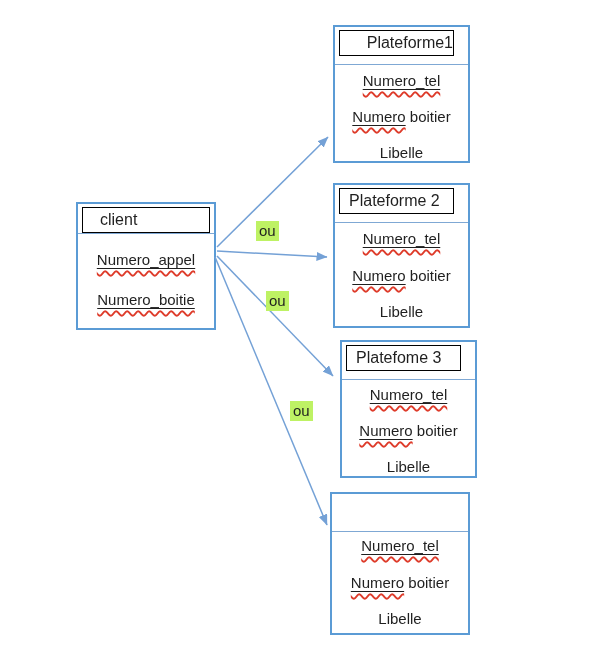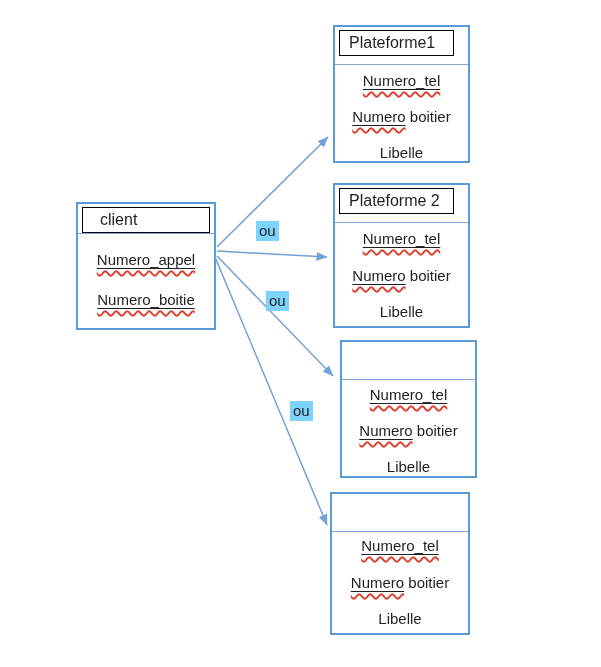--- a/index.html
+++ b/index.html
@@ -22,61 +22,64 @@
   .sep{position:absolute;left:0;right:0;height:1px;background:#7fa8d4;}
   .frow{
     position:absolute;left:0;right:0;height:28px;line-height:28px;
     text-align:center;font-size:15px;white-space:pre-wrap;
   }
   .ul{ text-decoration:underline solid #1f1f1f 1px; text-underline-offset:3px;}
   .wavy{ text-decoration:underline wavy #de3b2a 1.5px; text-underline-offset:5px;}
 
   
   .olabel{
-    position:absolute;background:#7dd3fc;font-size:15px;line-height:20px;
+    position:absolute;background:#bef264;font-size:15px;line-height:20px;
     padding:0 3px;color:#1f1f1f;
   }
 
   svg.arrows{position:absolute;inset:0;pointer-events:none;}
 </style>
 </head>
 <body>
 
 <div class="canvas">
 
   <div class="entity" style="left:76px;top:202px;width:140px;height:128px;">
     <div class="ehead" style="width:128px;padding-left:17px;">
       <span>client</span>
     </div>
     <div class="sep" style="top:29px;"></div>
     <div class="frow" style="top:82px;"><span class="ul"><span class="wavy">Numero_boitie</span></span><span></span></div>
     <div class="frow" style="top:42px;"><span class="ul"><span class="wavy">Numero_appel</span></span><span></span></div>
   </div>
 
   <div class="entity" style="left:333px;top:25px;width:137px;height:138px;">
-    <div class="ehead" style="width:115px;">
+    <div class="ehead" style="width:115px;text-align:right;">
       <span>Plateforme1</span>
     </div>
     <div class="sep" style="top:37px;"></div>
     <div class="frow" style="top:40px;"><span class="ul"><span class="wavy">Numero_tel</span></span><span></span></div>
     <div class="frow" style="top:76px;"><span class="ul"><span class="wavy">Numero</span></span><span> boitier</span></div>
     <div class="frow" style="top:112px;"><span class="ul"><span class="wavy"></span></span><span>Libelle</span></div>
   </div>
 
   <div class="entity" style="left:333px;top:183px;width:137px;height:145px;">
     <div class="ehead" style="width:115px;">
       <span>Plateforme 2</span>
     </div>
     <div class="sep" style="top:37px;"></div>
     <div class="frow" style="top:40px;"><span class="ul"><span class="wavy">Numero_tel</span></span><span></span></div>
     <div class="frow" style="top:77px;"><span class="ul"><span class="wavy">Numero</span></span><span> boitier</span></div>
     <div class="frow" style="top:113px;"><span class="ul"><span class="wavy"></span></span><span>Libelle</span></div>
   </div>
 
   <div class="entity" style="left:340px;top:340px;width:137px;height:138px;">
+    <div class="ehead" style="width:115px;">
+      <span>Platefome 3</span>
+    </div>
     <div class="sep" style="top:37px;"></div>
     <div class="frow" style="top:39px;"><span class="ul"><span class="wavy">Numero_tel</span></span><span></span></div>
     <div class="frow" style="top:75px;"><span class="ul"><span class="wavy">Numero</span></span><span> boitier</span></div>
     <div class="frow" style="top:111px;"><span class="ul"><span class="wavy"></span></span><span>Libelle</span></div>
   </div>
 
   <div class="entity" style="left:330px;top:492px;width:140px;height:143px;">
     <div class="sep" style="top:37px;"></div>
     <div class="frow" style="top:38px;"><span class="ul"><span class="wavy">Numero_tel</span></span><span></span></div>
     <div class="frow" style="top:75px;"><span class="ul"><span class="wavy">Numero</span></span><span> boitier</span></div>

